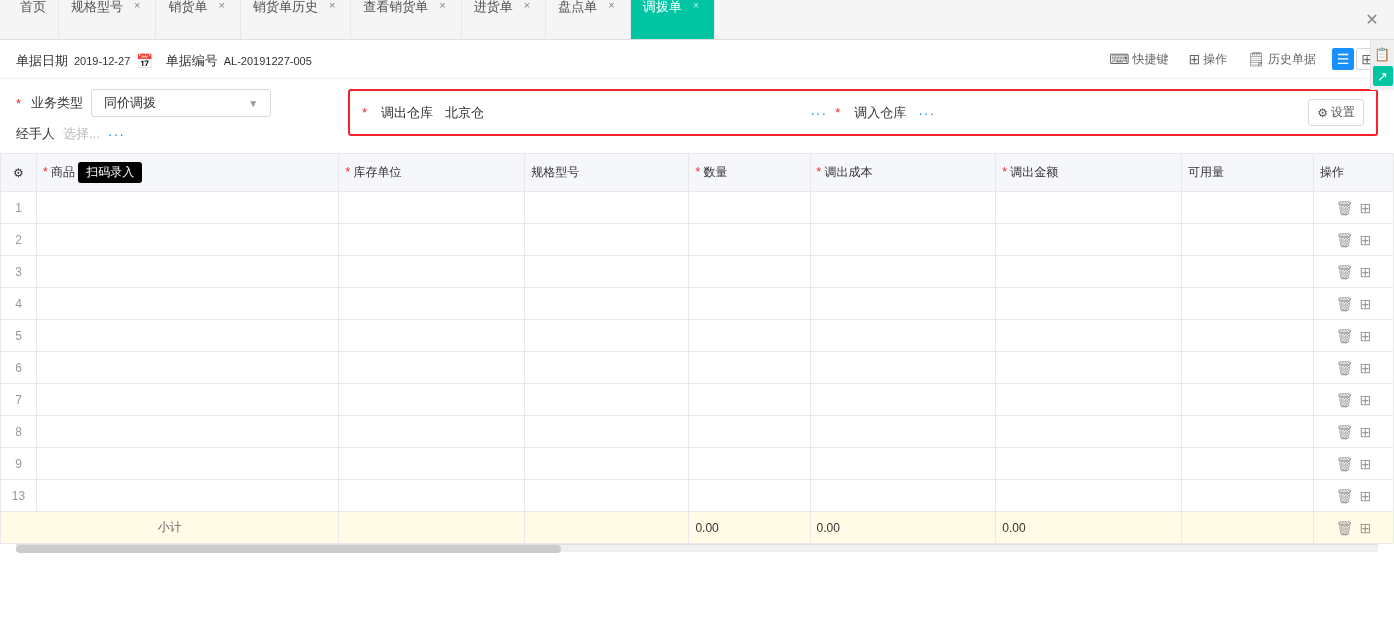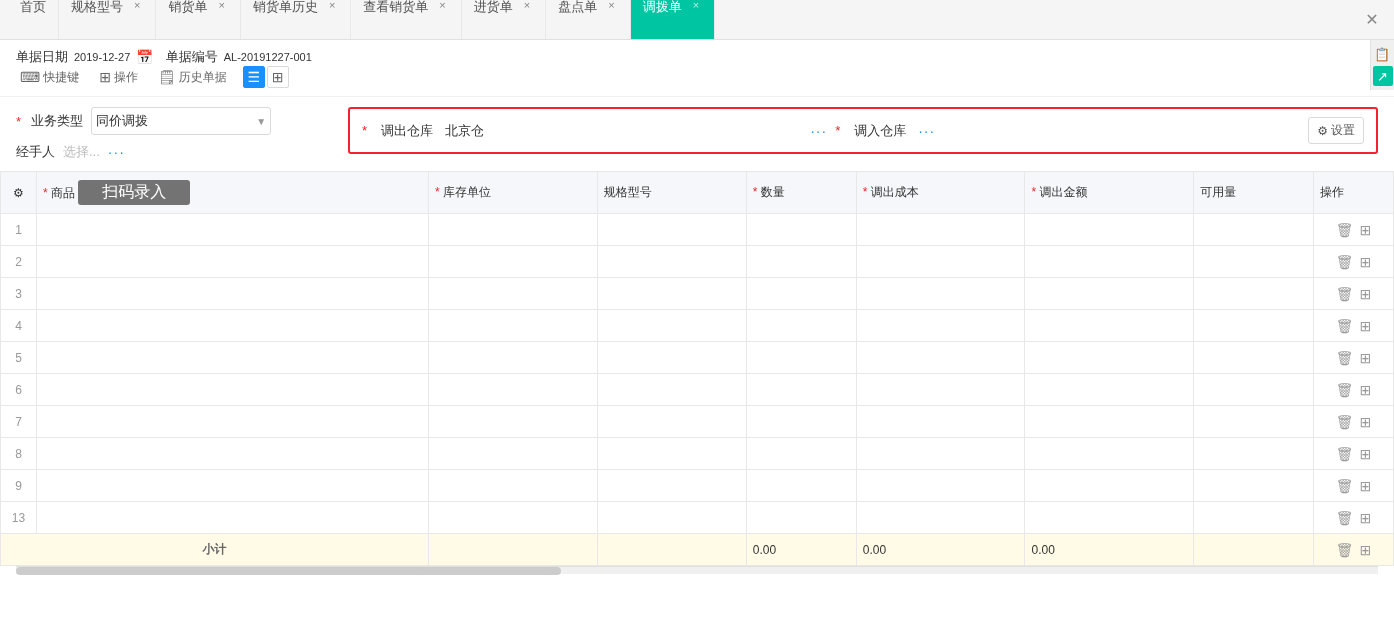--- a/index.html
+++ b/index.html
@@ -30,24 +30,23 @@
       margin-left: auto; width: 28px; height: 28px;
       display: flex; align-items: center; justify-content: center;
       cursor: pointer; font-size: 16px; color: #888;
     }
 
     
     .main-content { padding: 0; background: #fff; height: calc(634px - 40px); overflow: hidden; }
 
     
     .header-bar {
-      display: flex; align-items: flex-start;
+      display: flex; align-items: flex-end;
       padding: 8px 16px; border-bottom: 1px solid #f0f0f0;
       background: #fff;
-      flex-direction: column;
     }
     .header-left { display: flex; align-items: center; gap: 12px; flex: 1; }
     .header-right { display: flex; align-items: center; gap: 12px; }
     .field-group { display: flex; align-items: center; gap: 6px; }
     .field-label { color: #333; font-size: 13px; }
     .field-value { color: #333; font-size: 11px; }
     .calendar-icon { color: #00c5a3; cursor: pointer; font-size: 14px; }
     .toolbar-btn {
       display: flex; align-items: center; gap: 3px;
       font-size: 12px; color: #666; cursor: pointer; padding: 2px 4px;
@@ -66,21 +65,21 @@
       padding: 8px 12px;
     }
     .form-row { display: flex; align-items: center; margin-bottom: 8px; gap: 8px; }
     .form-row:last-child { margin-bottom: 0; }
     .required-star { color: #f5222d; margin-right: 2px; }
     .form-field-label { color: #333; white-space: nowrap; }
     .form-field-value { color: #333; flex: 1; }
     .select-wrapper {
       display: flex; align-items: center; gap: 20px;
       border: 1px solid #d9d9d9; border-radius: 3px;
-      padding: 4px 4px; background: #fff; cursor: pointer; min-width: 180px;
+      padding: 4px 12px; background: #fff; cursor: pointer; min-width: 180px;
     }
     .select-text { flex: 1; }
     .select-arrow { color: #999; font-size: 10px; }
     .dots-btn { color: #1890ff; cursor: pointer; font-size: 14px; letter-spacing: 1px; }
     .warehouse-row { display: flex; align-items: center; gap: 8px; flex: 1; }
     .warehouse-section { display: flex; align-items: center; gap: 12px; flex: 1; }
 
     
     .gear-settings {
       display: flex; align-items: center; gap: 3px;
@@ -102,22 +101,22 @@
       border: 1px solid #e8e8e8; font-size: 12px; color: #333;
       white-space: nowrap;
     }
     .data-table th.required::before { content: "* "; color: #f5222d; }
     .data-table td {
       padding: 6px; border: 1px solid #e8e8e8;
       font-size: 12px; height: 32px;
     }
     .data-table td.row-num { color: #999; text-align: center; width: 36px; }
     .scan-btn {
-      background: #737373; color: #fff; border: none; border-radius: 3px;
-      padding: 2px 24px; font-size: 16px; cursor: pointer;
+      background: #000000; color: #fff; border: none; border-radius: 3px;
+      padding: 2px 8px; font-size: 12px; cursor: pointer;
     }
     .row-action { display: flex; align-items: center; gap: 6px; justify-content: center; }
     .action-icon { color: #999; cursor: pointer; font-size: 14px; }
 
     
     .right-sidebar {
       position: fixed; right: 0; top: 40px;
       width: 24px; background: #f0f0f0; border-left: 1px solid #e0e0e0;
       display: flex; flex-direction: column; align-items: center; gap: 2px;
       padding: 4px 2px;
@@ -187,21 +186,21 @@
 
   <div class="header-bar">
     <div class="header-left">
       <div class="field-group">
         <span class="field-label">单据日期</span>
         <span class="field-value">2019-12-27</span>
         <span class="calendar-icon">📅</span>
       </div>
       <div class="field-group">
         <span class="field-label">单据编号</span>
-        <span class="field-value">AL-20191227-001</span>
+        <span class="field-value">AL-20191227-005</span>
       </div>
     </div>
     <div class="header-right">
       <div class="toolbar-btn">
         <span class="toolbar-icon">⌨</span>
         <span>快捷键</span>
       </div>
       <div class="toolbar-btn">
         <span class="toolbar-icon">⊞</span>
         <span>操作</span>
@@ -446,21 +445,21 @@
       <td></td>
       <td></td>
       <td>
         <div class="row-action">
           <span class="action-icon">🗑</span>
           <span class="action-icon">⊞</span>
         </div>
       </td>
     </tr>
           <tr style="background: rgb(255, 251, 230);">
-    <td colspan="2" style="text-align:center; padding:4px 8px; color:#666; font-weight:700;">小计</td>
+    <td colspan="2" style="text-align:center; padding:4px 8px; color:#666; font-weight:400;">小计</td>
     <td></td>
     <td></td>
     <td style="color:#333; font-weight:500; padding:4px 6px;">0.00</td>
     <td style="color:#333; font-weight:500; padding:4px 6px;">0.00</td>
     <td style="color:#333; font-weight:500; padding:4px 6px;">0.00</td>
     <td></td>
     <td>
       <div class="row-action">
         <span class="action-icon">🗑</span>
         <span class="action-icon">⊞</span>

